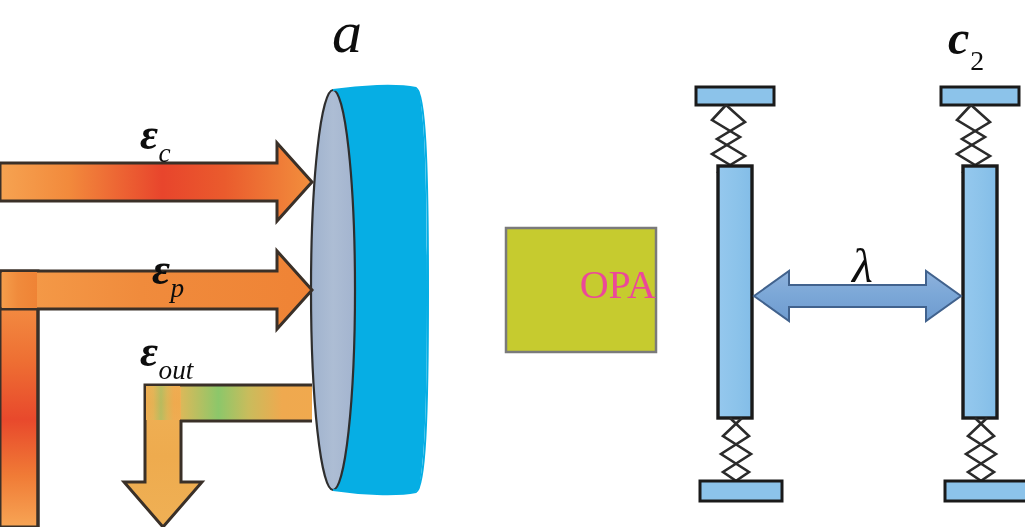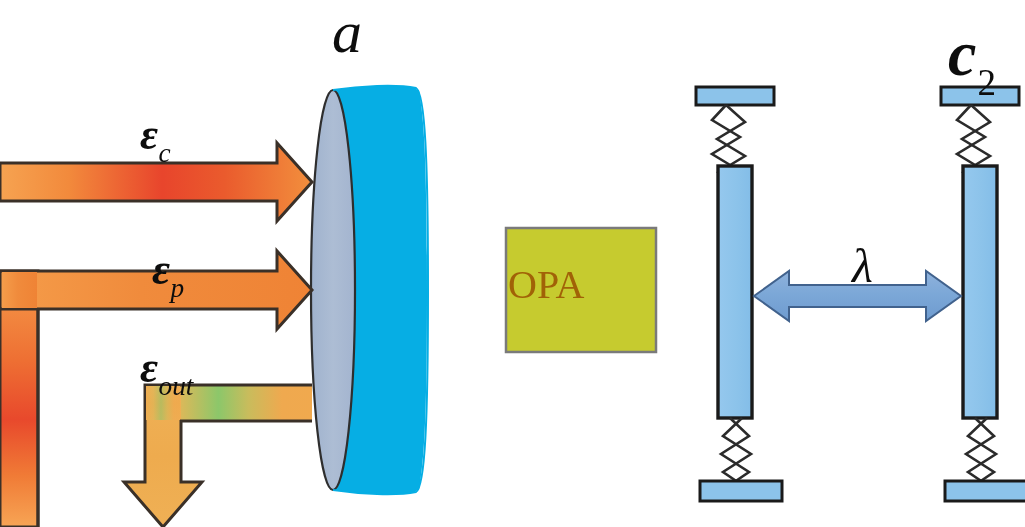--- a/index.html
+++ b/index.html
@@ -48,33 +48,33 @@
     font-style: normal;
     vertical-align: sub;
     position: relative;
     top: 0.18em;
     left: 0.03em;
   }
   #label-a { left: 332px; top: 2px; font-size: 60px; }
   #label-a .base { font-weight: normal; }
   #label-ec { left: 140px; top: 113px; font-size: 44px; }
   #label-ep { left: 152px; top: 248px; font-size: 44px; }
-  #label-eout { left: 140px; top: 346px; font-size: 44px; }
+  #label-eout { left: 140px; top: 330px; font-size: 44px; }
   #label-c1 { left: 700px; top: 6px; font-size: 58px; }
-  #label-c2 { left: 948px; top: 22px; font-size: 64px; font-family: Liberation Serif, serif; }
+  #label-c2 { left: 948px; top: 14px; font-size: 48px; font-family: Liberation Serif, serif; }
   #label-lambda { left: 852px; top: 242px; font-size: 48px; }
   #label-lambda .base { font-weight: normal; }
   #label-opa {
     left: 508px; top: 265px;
     width: 148px;
-    text-align: left;
+    text-align: right;
     font-size: 40px;
     font-style: normal;
     font-weight: normal;
-    color: #a16207;
+    color: #ec4899;
   }
 </style>
 </head>
 <body>
 
 <div id="figure">
 
   <svg width="1025" height="527" viewBox="0 0 1025 527">
     <defs>
 

